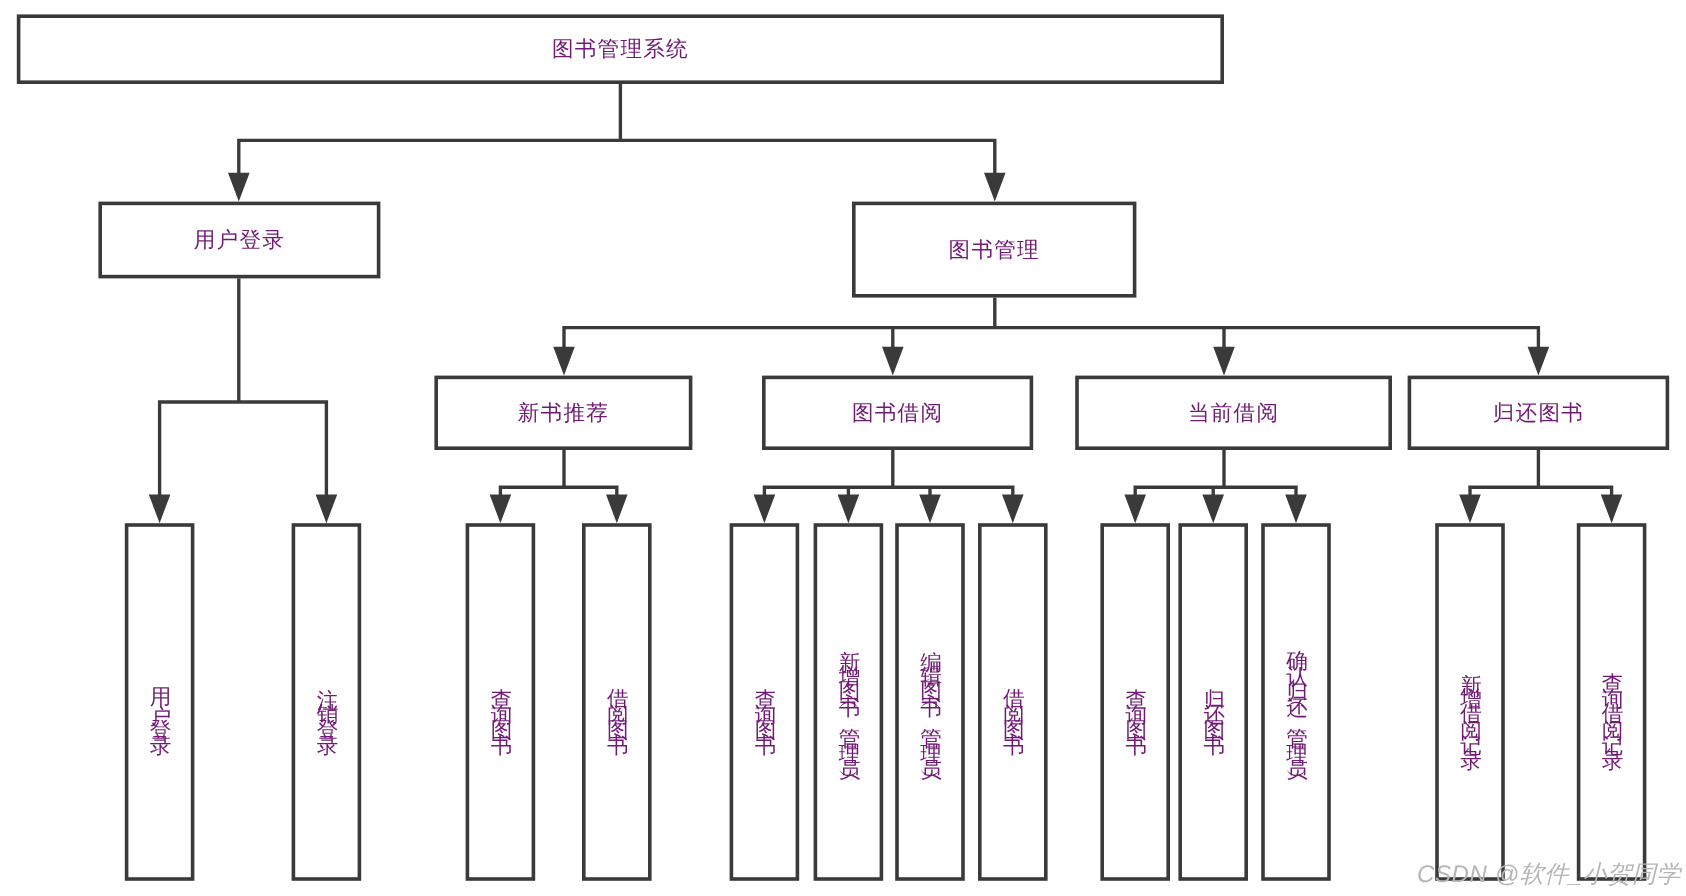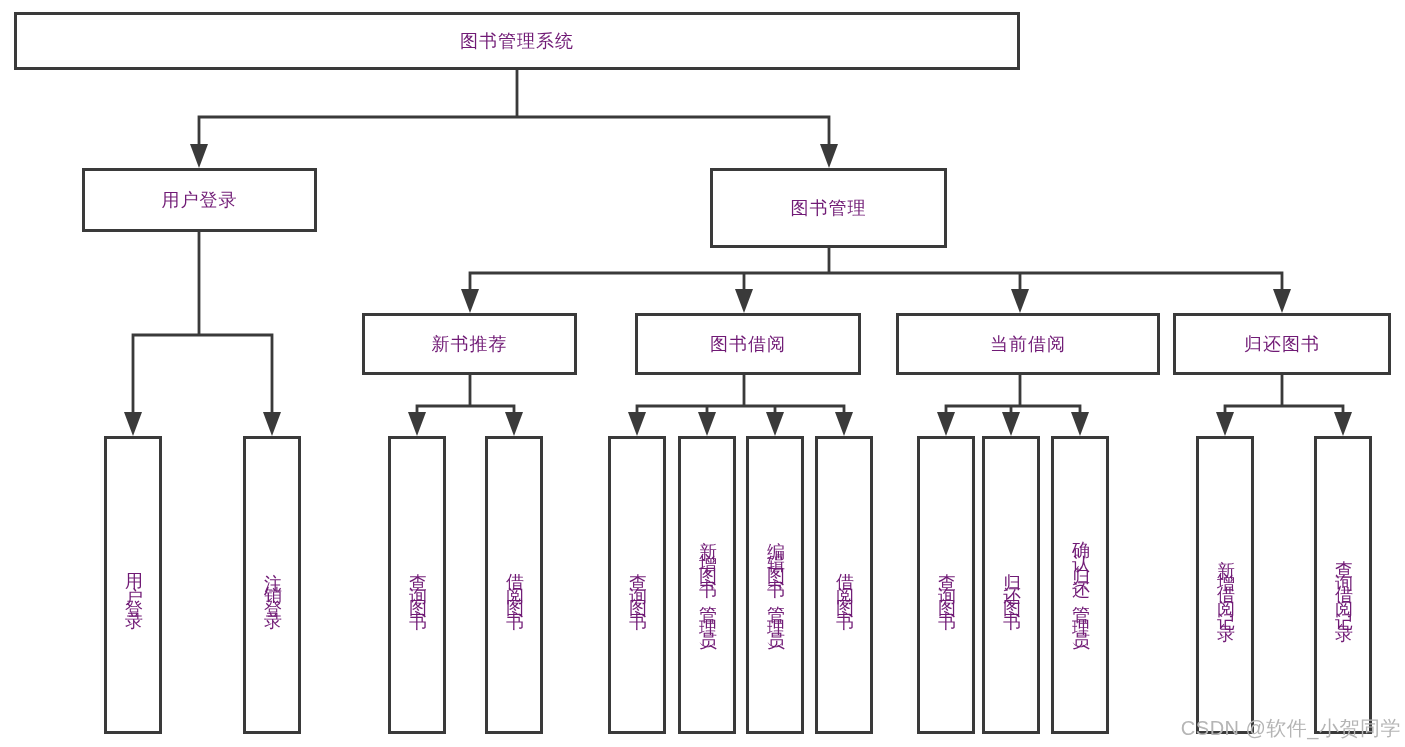--- a/index.html
+++ b/index.html
@@ -40,20 +40,21 @@
   }
   #watermark {
     position: absolute;
     right: 4px;
     bottom: 5px;
     color: #b5b5b5;
     font-size: 20px;
     letter-spacing: 0.5px;
     z-index: 6;
     white-space: nowrap;
+    font-style: italic;
   }
 </style>
 </head>
 <body>
 
 <div id="stage">
 
   <svg id="connectors" width="1405" height="747" viewBox="0 0 1405 747">
     <path fill="none" stroke="#3a3a3a" stroke-width="2.8" stroke-linecap="square" d="M517,70 V117
              M199,117 H829

